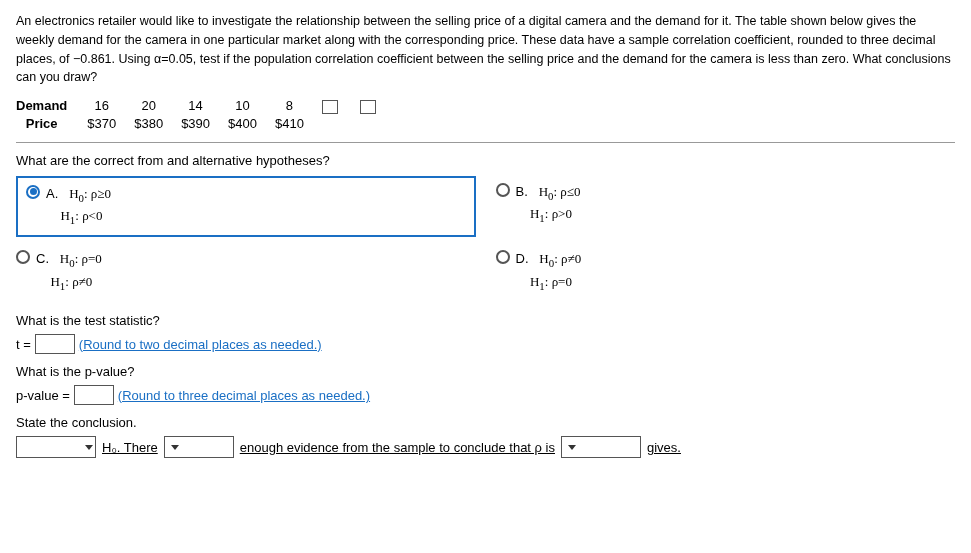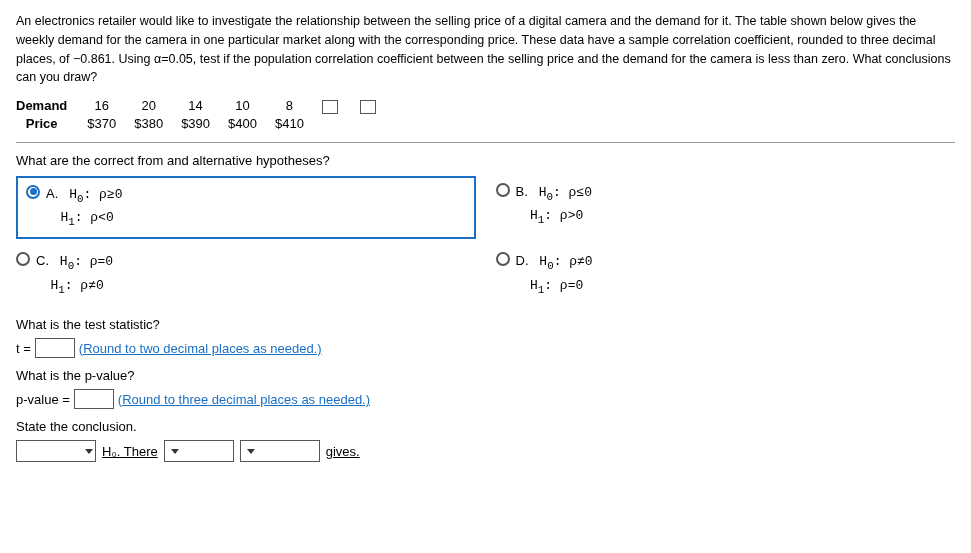--- a/index.html
+++ b/index.html
@@ -103,21 +103,21 @@
       margin-top: 1px;
     }
     .option-label {
       font-size: 13px;
       line-height: 1.6;
     }
     .option-label .label-letter {
       font-weight: normal;
     }
     .math {
-      font-family: Liberation Mono, monospace;
+      font-family: Liberation Serif, serif;
       font-size: 13px;
     }
     .section-q {
       margin: 10px 0 6px 0;
       font-size: 13px;
     }
     .input-line {
       display: flex;
       align-items: center;
       gap: 4px;
@@ -290,20 +290,21 @@
       <span class="dropdown-arrow"></span>
     </div>
 
     <span>H₀. There</span>
 
     <div class="dropdown dropdown-there">
       <span></span>
       <span class="dropdown-arrow"></span>
     </div>
 
+    <span>enough evidence from the sample to conclude that ρ is</span>
 
     <div class="dropdown dropdown-conclude">
       <span></span>
       <span class="dropdown-arrow"></span>
     </div>
 
     <span>gives.</span>
   </div>
 </div>
 

